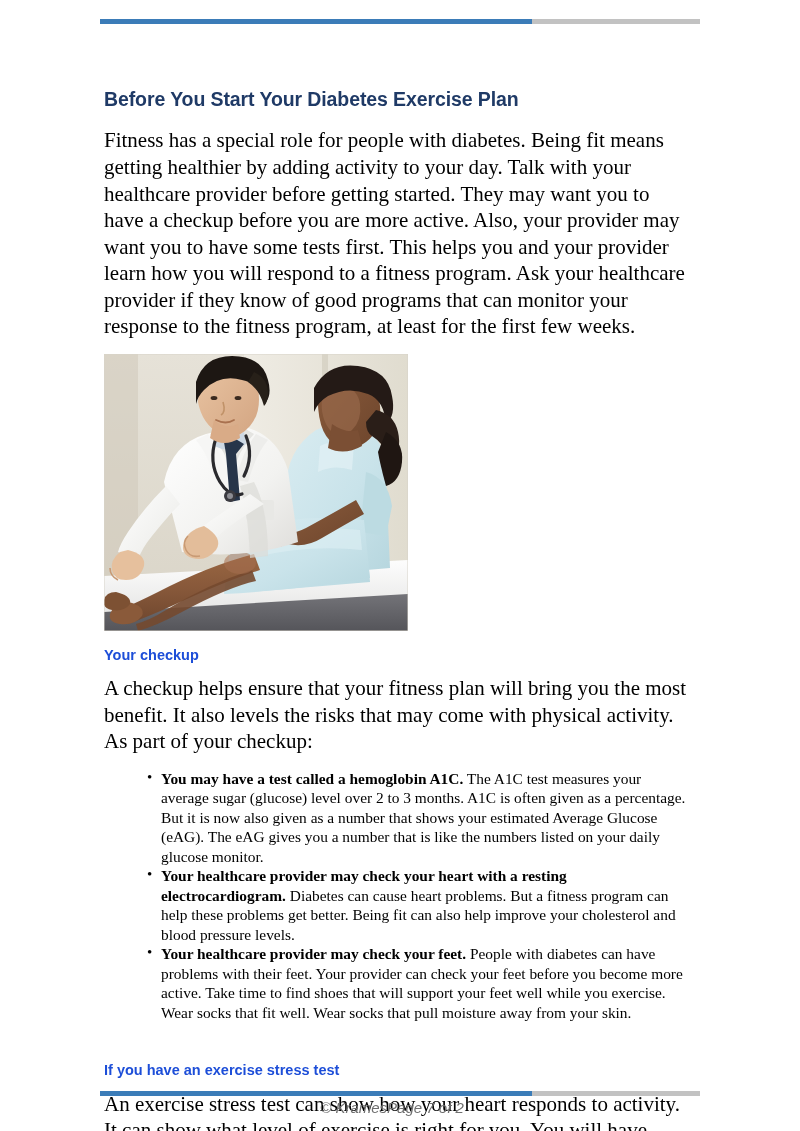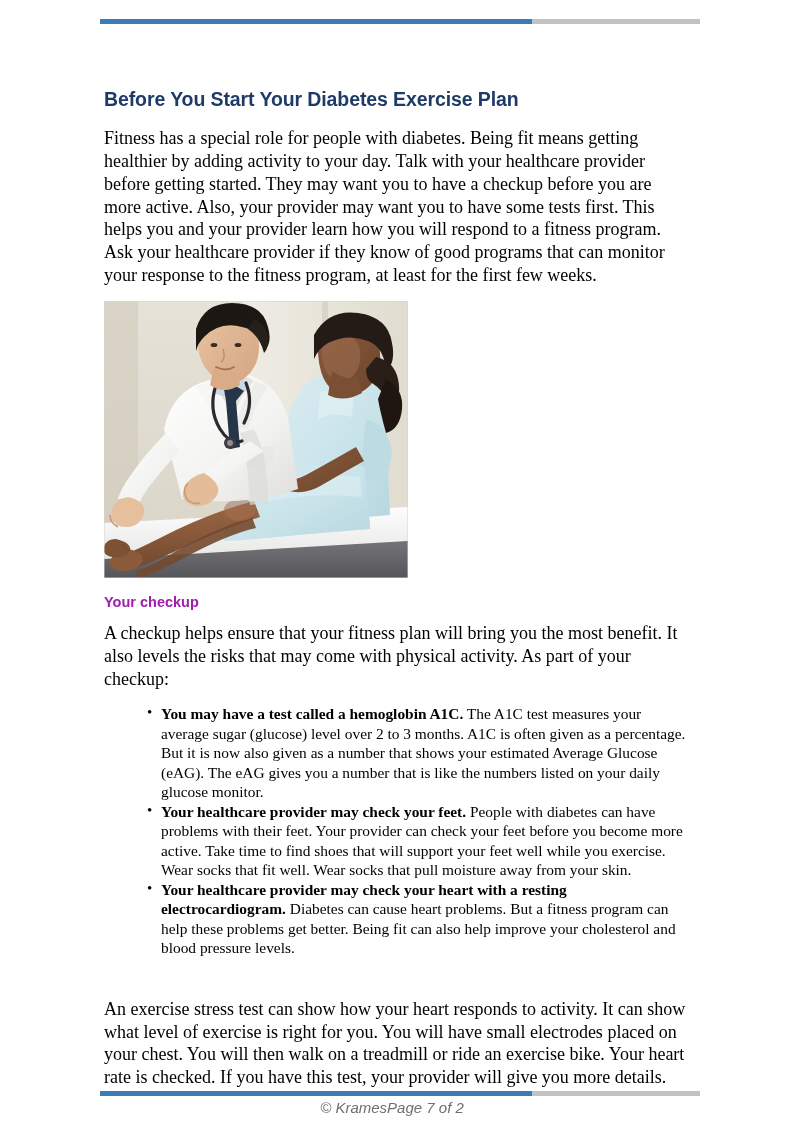--- a/index.html
+++ b/index.html
@@ -56,27 +56,27 @@
     color: #1f3a66;
     margin: 0 0 16px 0;
     letter-spacing: -0.1px;
     line-height: 1.2;
   }
 
   h2.section-title {
     font-family: "Liberation Sans", "DejaVu Sans", sans-serif;
     font-size: 14.5px;
     font-weight: bold;
-    color: #a21caf;
+    color: #1d4ed8;
     margin: 0 0 11px 0;
     line-height: 1.2;
   }
 
   p.body-text {
-    font-size: 18px;
+    font-size: 21px;
     line-height: 1.265;
     margin: 0 0 14px 0;
     text-align: left;
   }
 
   
   .photo-wrap {
     margin: 2px 0 16px 0;
   }
   .photo {
@@ -285,31 +285,32 @@
 
     <h2 class="section-title">Your checkup</h2>
     <p class="body-text">A checkup helps ensure that your fitness plan will bring you the most benefit. It also levels the risks that may come with physical activity. As part of your checkup:</p>
 
     <ul class="bullets">
       <li>
         <b>You may have a test called a hemoglobin A1C.</b> 
         <span>The A1C test measures your average sugar (glucose) level over 2 to 3 months. A1C is often given as a percentage. But it is now also given as a number that shows your estimated Average Glucose (eAG). The eAG gives you a number that is like the numbers listed on your daily glucose monitor.</span>
       </li>
       <li>
+        <b>Your healthcare provider may check your heart with a resting electrocardiogram.</b> 
+        <span>Diabetes can cause heart problems. But a fitness program can help these problems get better. Being fit can also help improve your cholesterol and blood pressure levels.</span>
+      </li>
+      <li>
         <b>Your healthcare provider may check your feet.</b> 
         <span>People with diabetes can have problems with their feet. Your provider can check your feet before you become more active. Take time to find shoes that will support your feet well while you exercise. Wear socks that fit well. Wear socks that pull moisture away from your skin.</span>
       </li>
-      <li>
-        <b>Your healthcare provider may check your heart with a resting electrocardiogram.</b> 
-        <span>Diabetes can cause heart problems. But a fitness program can help these problems get better. Being fit can also help improve your cholesterol and blood pressure levels.</span>
-      </li>
     </ul>
 
     <div class="spacer-md"></div>
 
+    <h2 class="section-title">If you have an exercise stress test</h2>
     <p class="body-text">An exercise stress test can show how your heart responds to activity. It can show what level of exercise is right for you. You will have small electrodes placed on your chest. You will then walk on a treadmill or ride an exercise bike. Your heart rate is checked. If you have this test, your provider will give you more details.</p>
 
   </div>
 
   <div class="footer-rule">
     <div class="rule-blue" style="width:72%"></div>
     <div class="rule-gray"></div>
   </div>
 
   <div class="footer-text">

